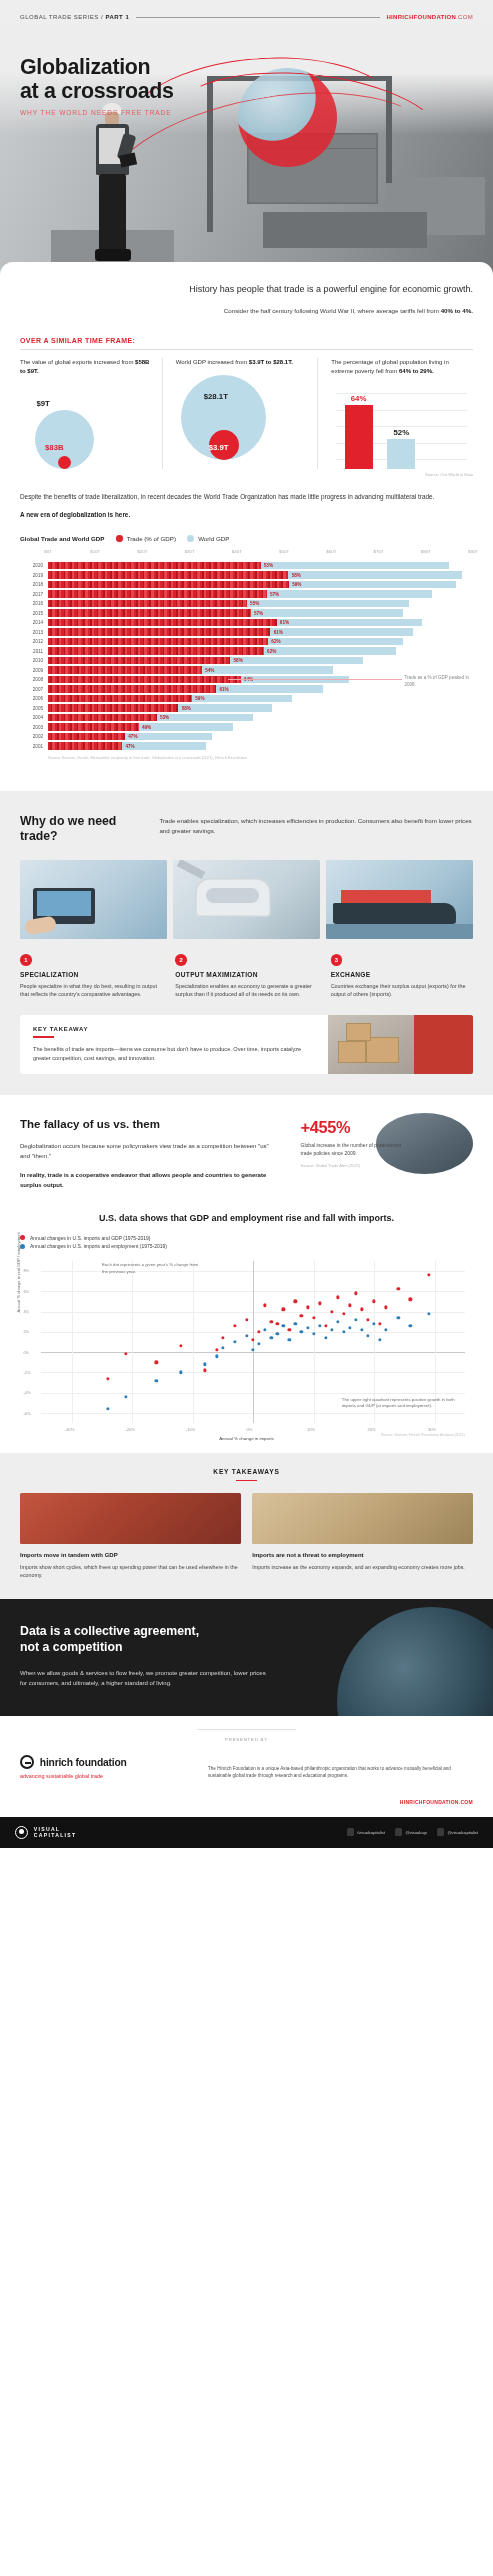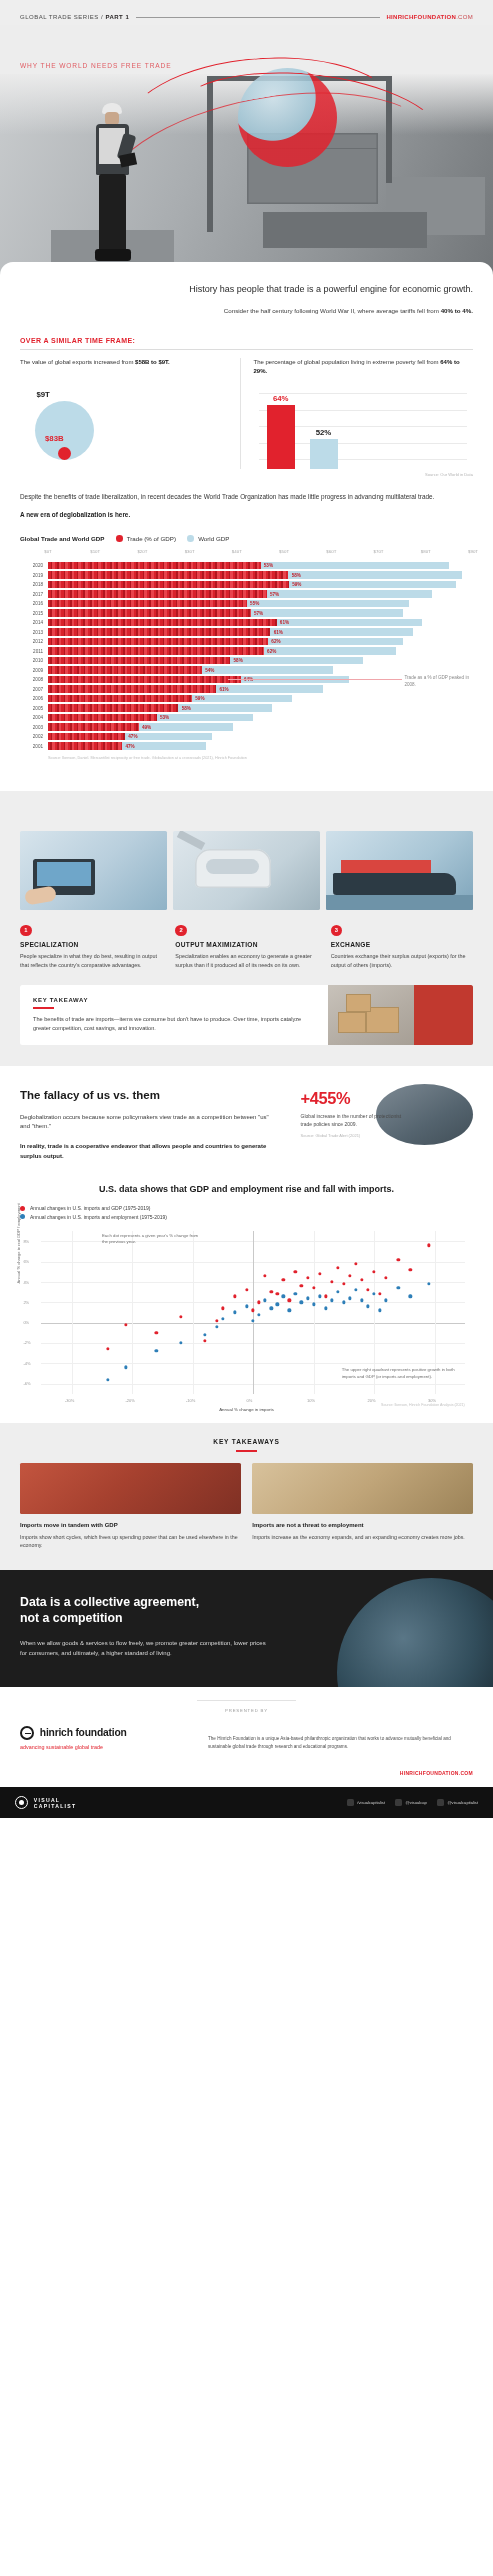--- a/index.html
+++ b/index.html
@@ -286,20 +286,24 @@
       <span class="helmet"></span>
       <span class="head"></span>
       <span class="body"></span>
       <span class="vest"></span>
       <span class="arm"></span>
       <span class="clip"></span>
       <span class="legs"></span>
       <span class="boot"></span>
     </div>
     <div class="hero-title">
+      <h1>
+        <span>Globalization</span><br>
+        <span>at a crossroads</span>
+      </h1>
       <div class="sub">WHY THE WORLD NEEDS FREE TRADE</div>
     </div>
   </div>
 
   <div class="panel">
 
     <div class="lede">
       <h2>History has people that trade is a powerful engine for economic growth.</h2>
       <p>
         <span>Consider the half century following World War II, where average tariffs fell from </span><b>40% to 4%.</b>
@@ -316,20 +320,31 @@
           <span>The value of global exports increased from </span><b>$58B to $9T.</b>
         </p>
         <div class="viz">
           <div class="bubble" style="left:15px;bottom:0;width:59px;height:59px;background:#bcdbe8;"></div>
           <div class="bubble" style="left:38px;bottom:0;width:13px;height:13px;background:#e1222d;"></div>
           <div class="bubble-lbl" style="left:16.4px;bottom:61px;color:#1b1b1b;">$9T</div>
           <div class="bubble-lbl" style="left:25px;bottom:16.4px;color:#e1222d;">$83B</div>
         </div>
       </div>
 
+      <div class="stat">
+        <p>
+          <span>World GDP increased from </span><b>$3.9T to $28.1T.</b>
+        </p>
+        <div class="viz">
+          <div class="bubble" style="left:5px;bottom:0;width:85px;height:85px;background:#bcdbe8;"></div>
+          <div class="bubble" style="left:33px;bottom:0;width:30px;height:30px;background:#e1222d;"></div>
+          <div class="bubble-lbl" style="left:28px;bottom:59px;color:#1b1b1b;">$28.1T</div>
+          <div class="bubble-lbl" style="left:33px;bottom:8.2px;color:#fff;">$3.9T</div>
+        </div>
+      </div>
 
       <div class="stat">
         <p>
           <span>The percentage of global population living in extreme poverty fell from </span><b>64% to 29%.</b>
         </p>
         <div class="viz">
           <div class="colbars">
             <div class="gridline" style="top:3.3px"></div>
             <div class="gridline" style="top:20px"></div>
             <div class="gridline" style="top:36px"></div>
@@ -536,20 +551,24 @@
             </div>
           </div>
           <div class="anno" style="right: 1.6px; top: 114px; width: 67px;">Trade as a % of GDP peaked in 2008.</div>
           <div class="anno-line" style="left: 46%; right: 71px; top: 118px;"></div>
         </div>
       <div class="chart-src">Source: Ikenson, Daniel. Mercantilist reciprocity or free trade. Globalization at a crossroads (2021), Hinrich Foundation</div>
     </div>
   </div>
 
   <div class="sec-grey">
+    <div class="why">
+      <h3>Why do we need trade?</h3>
+      <p>Trade enables specialization, which increases efficiencies in production. Consumers also benefit from lower prices and greater savings.</p>
+    </div>
 
     <div class="photos">
       <div class="ph ph1">
         <span class="laptop">
             <i></i>
           </span>
         <span class="hand"></span>
       </div>
       <div class="ph ph2">
         <span class="car"></span>

